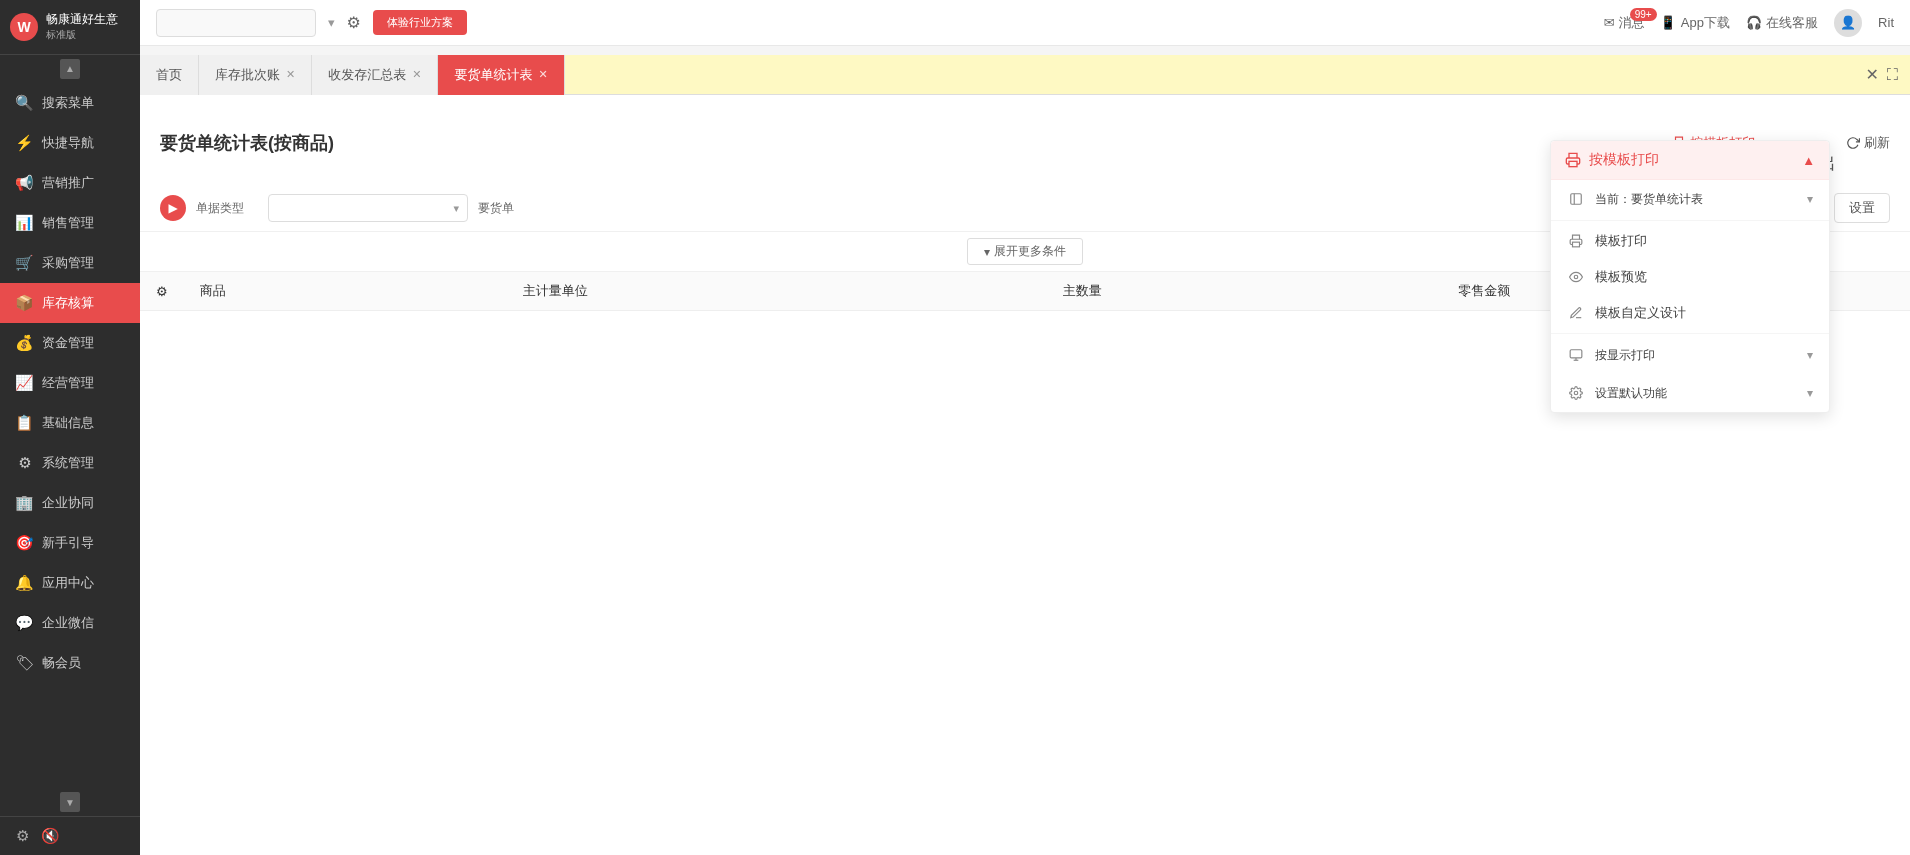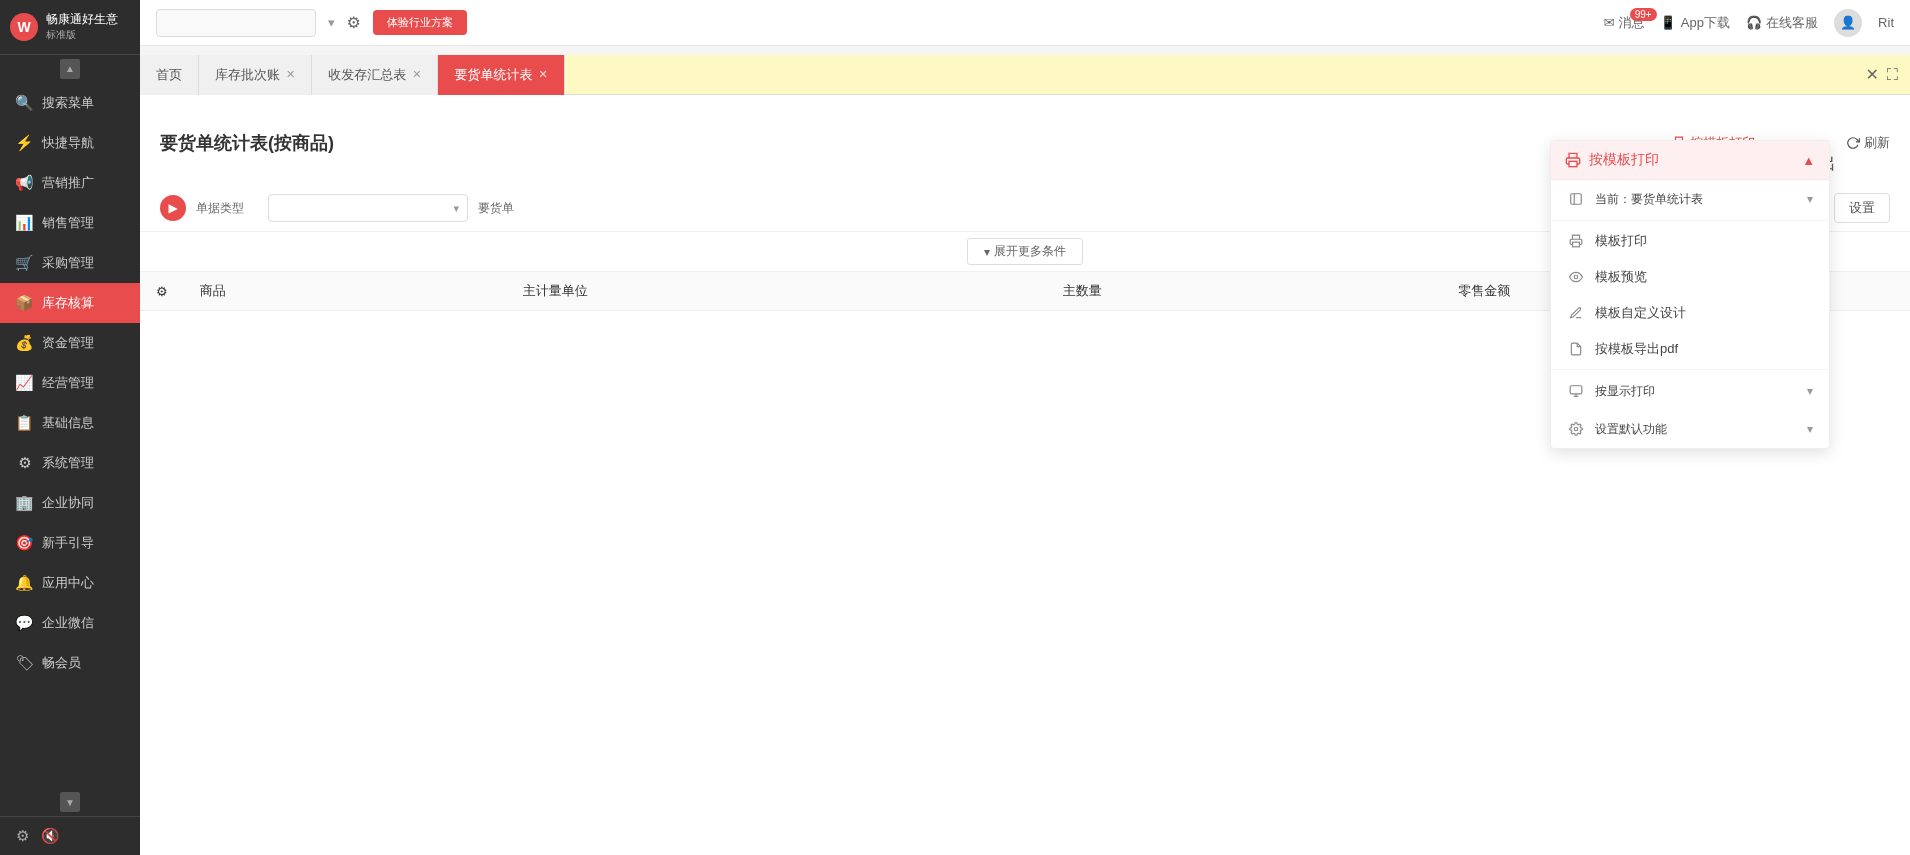--- a/index.html
+++ b/index.html
@@ -358,29 +358,20 @@
       <div class="dropdown-item-icon">
         <svg width="14" height="14" viewBox="0 0 24 24" fill="none" stroke="#888" stroke-width="2">
             <path d="M12 20h9"></path>
             <path d="M16.5 3.5a2.121 2.121 0 0 1 3 3L7 19l-4 1 1-4L16.5 3.5z"></path>
           </svg>
       </div>
       <span>模板自定义设计</span>
     </div>
 
 
-    <div class="dropdown-sub-item">
-      <div class="dropdown-item-icon">
-        <svg width="14" height="14" viewBox="0 0 24 24" fill="none" stroke="#888" stroke-width="2">
-            <path d="M14 2H6a2 2 0 0 0-2 2v16a2 2 0 0 0 2 2h12a2 2 0 0 0 2-2V8z"></path>
-            <polyline points="14 2 14 8 20 8"></polyline>
-          </svg>
-      </div>
-      <span>按模板导出pdf</span>
-    </div>
     <div class="dropdown-divider"></div>
 
     <div class="dropdown-item">
       <div class="dropdown-item-icon">
         <svg width="14" height="14" viewBox="0 0 24 24" fill="none" stroke="#888" stroke-width="2">
             <rect x="2" y="3" width="20" height="14" rx="2" ry="2"></rect>
             <line x1="8" y1="21" x2="16" y2="21"></line>
             <line x1="12" y1="17" x2="12" y2="21"></line>
           </svg>
       </div>

